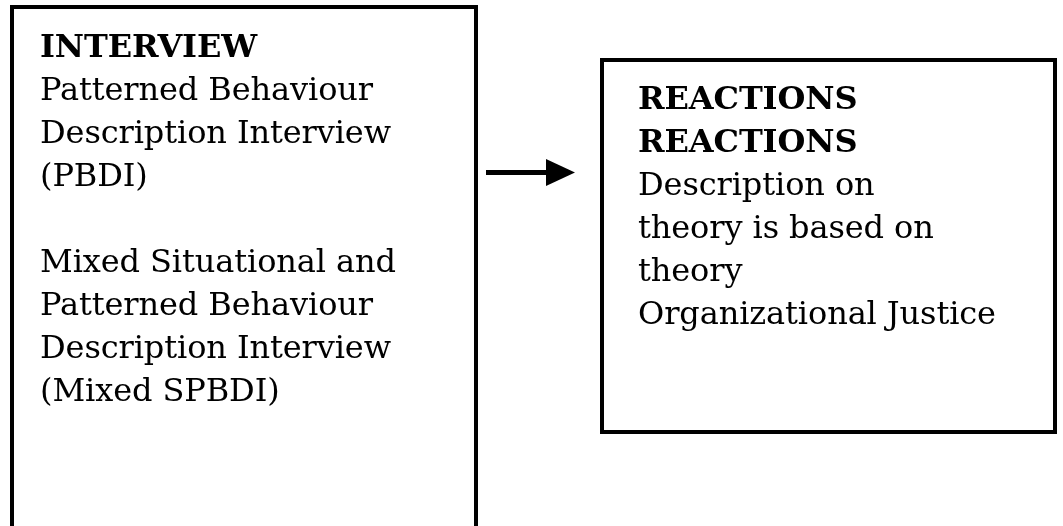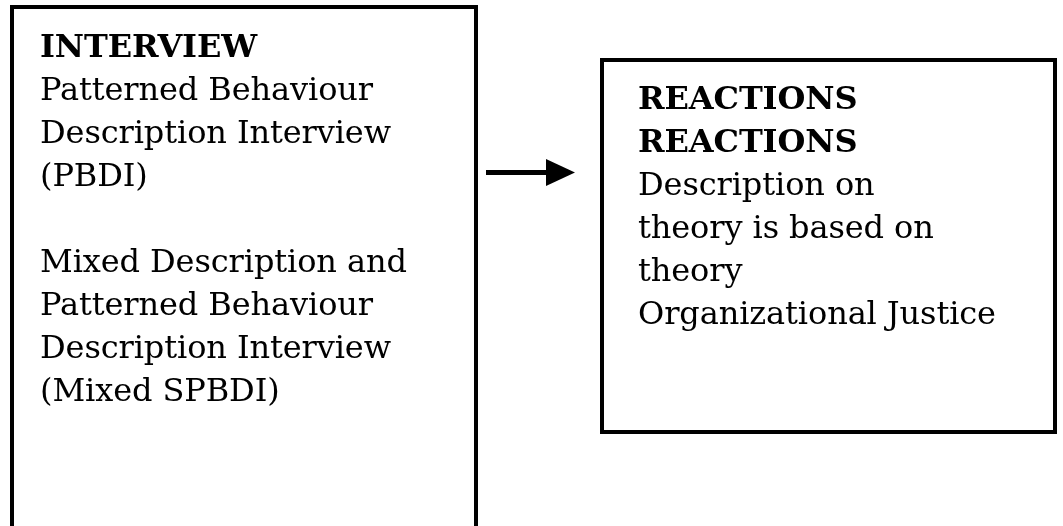--- a/index.html
+++ b/index.html
@@ -86,21 +86,21 @@
 
 <div id="canvas">
 
   <div class="node-box" id="box-interview-content">
     <div class="box-text">
       <div class="heading-line">INTERVIEW</div>
       <div class="body-line">Patterned Behaviour</div>
       <div class="body-line">Description Interview</div>
       <div class="body-line">(PBDI)</div>
       <div class="para-gap"></div>
-      <div class="body-line">Mixed Description and</div>
+      <div class="body-line">Mixed Situational and</div>
       <div class="body-line">Patterned Behaviour</div>
       <div class="body-line">Description Interview</div>
       <div class="body-line">(Mixed SPBDI)</div>
     </div>
   </div>
 
   <svg id="connector-arrow" viewBox="0 0 94 32">
     <rect x="1" y="13" width="64" height="5" fill="#000000"></rect>
     <polygon points="61,2 90,15.5 61,29" fill="#000000"></polygon>
   </svg>

